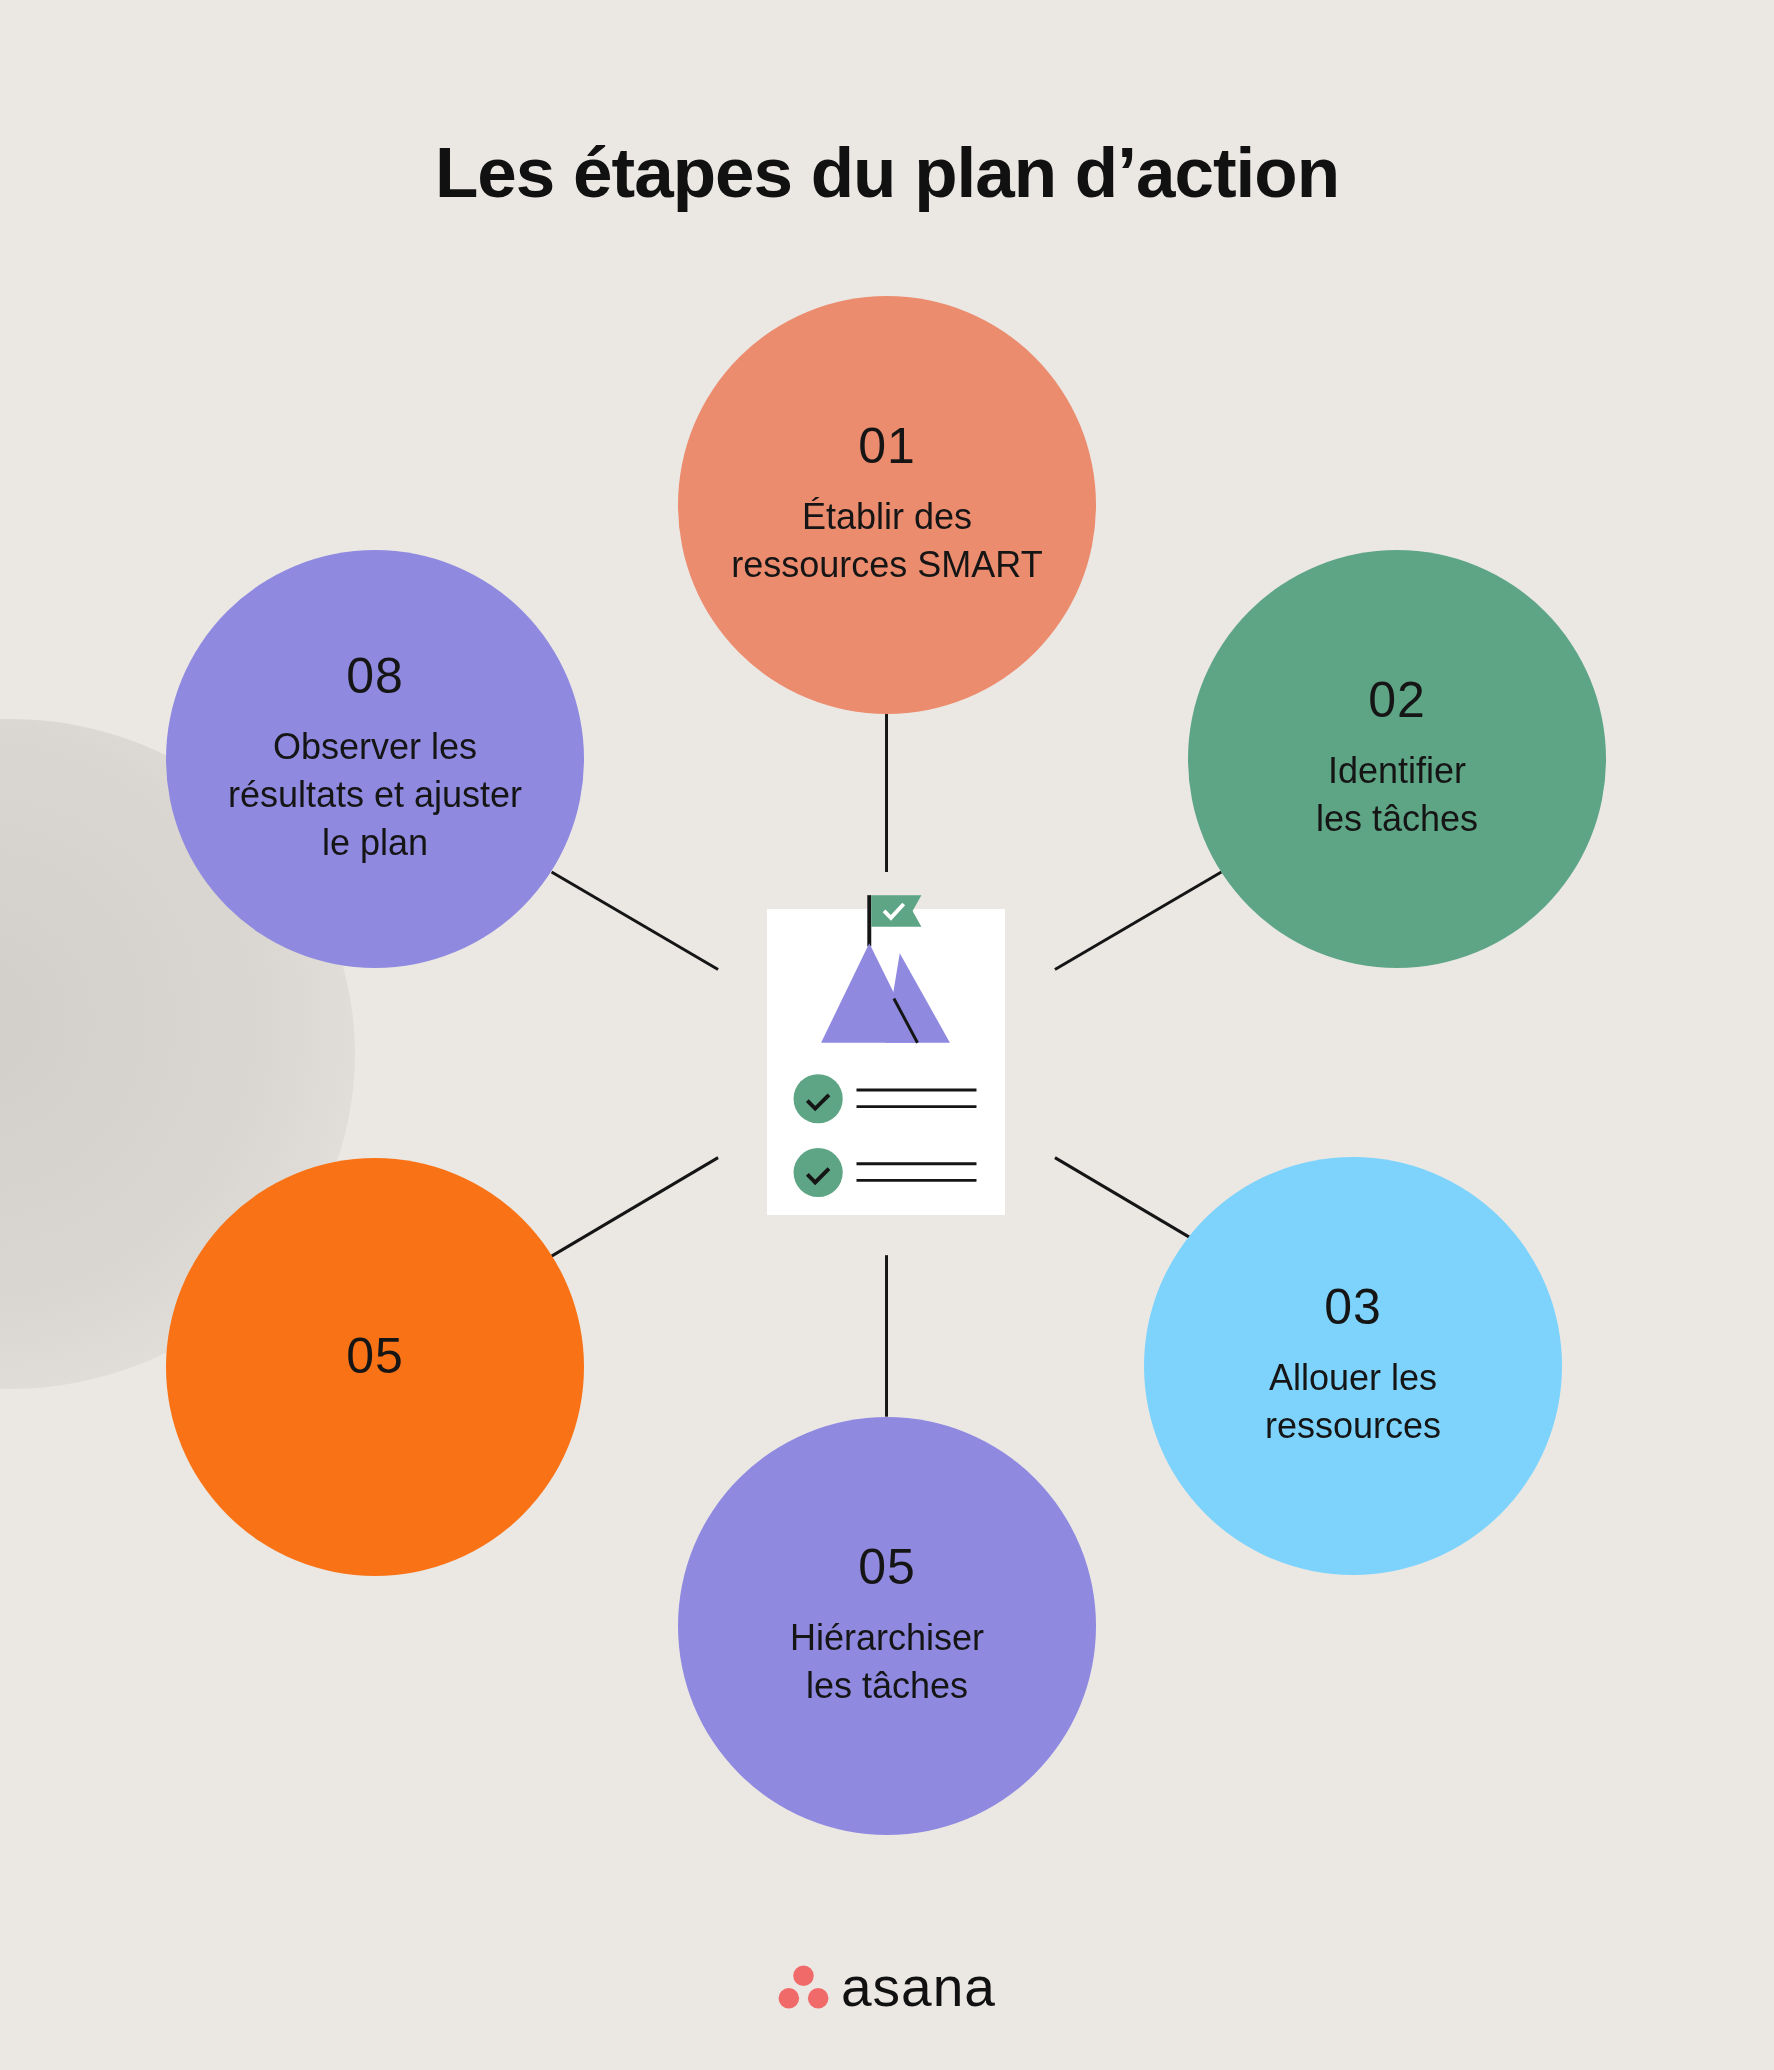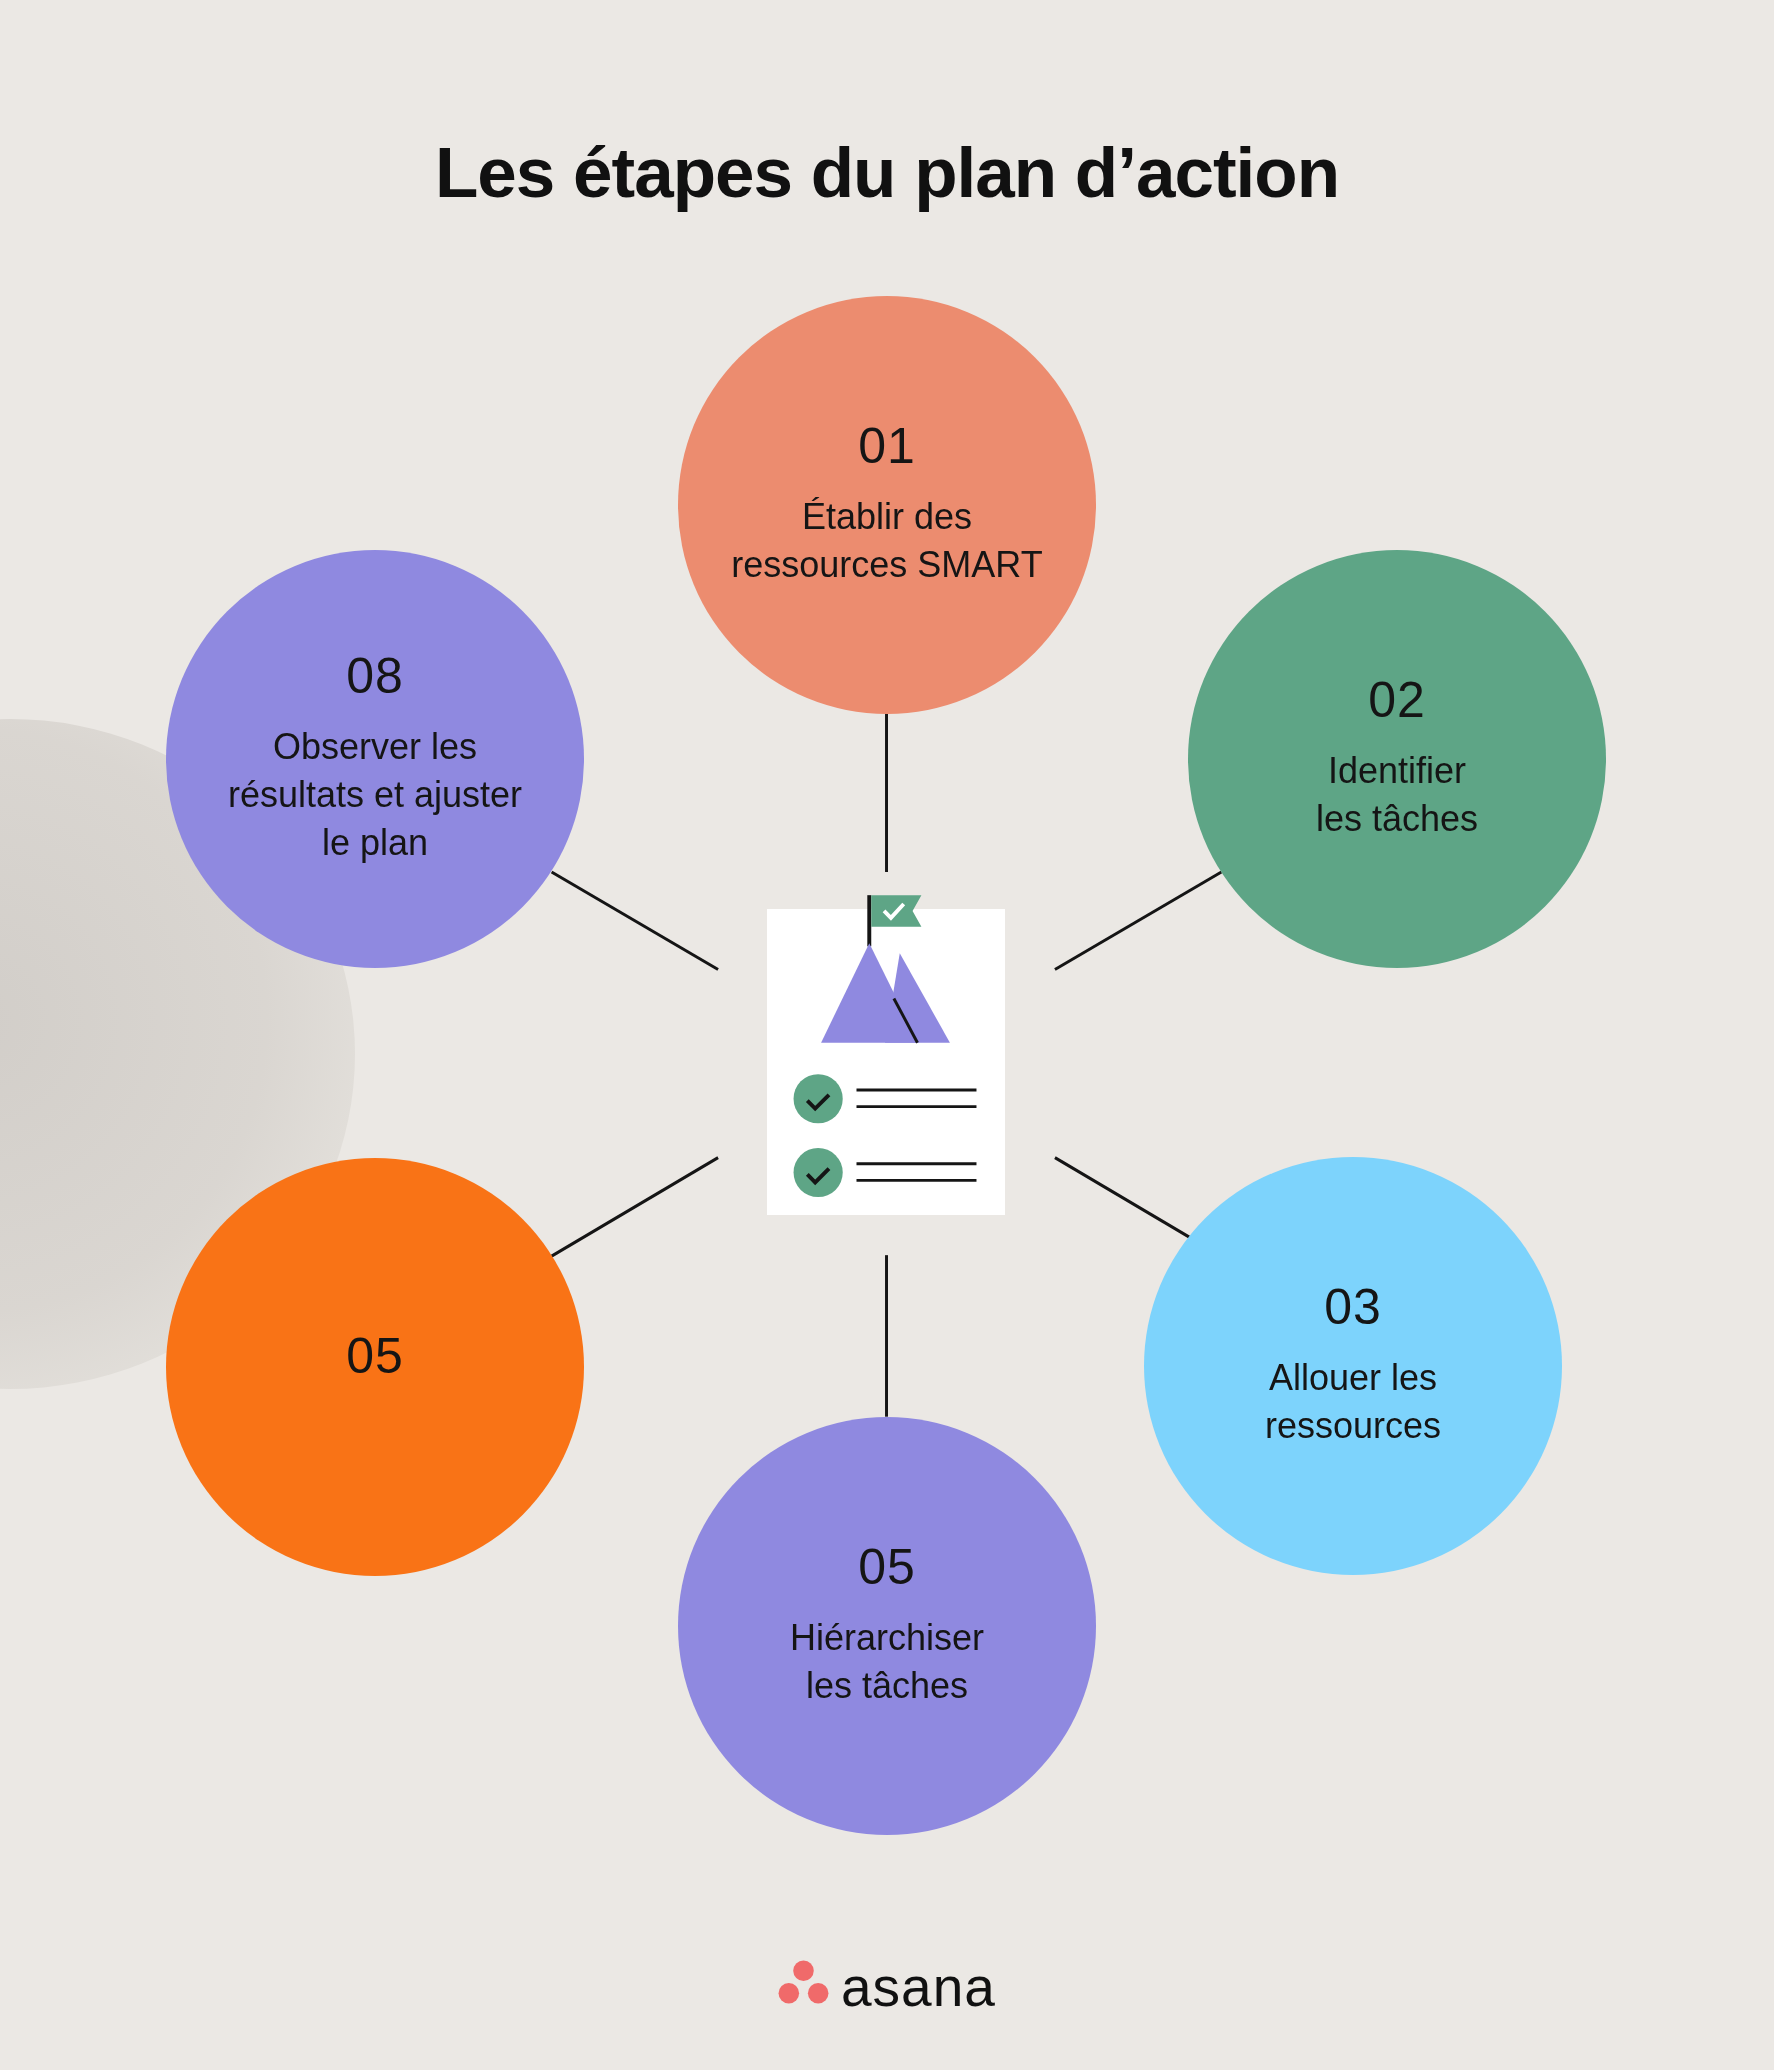--- a/index.html
+++ b/index.html
@@ -24,21 +24,21 @@
     position: absolute; width: 418px; height: 418px; border-radius: 50%;
     display: flex; flex-direction: column; align-items: center; justify-content: center;
     text-align: center;
   }
   .step .num { font-size: 50px; font-weight: 500; line-height: 1; margin-bottom: 21.7px; letter-spacing: 1px; }
   .step .label { font-size: 36px; line-height: 48px; white-space: pre-line; }
   .card {
     position: absolute; left: 767px; top: 909px; width: 238px; height: 306px; background: #ffffff;
   }
   .logo {
-    position: absolute; left: 0; right: 0; top: 1960px; display: flex; justify-content: center; align-items: flex-start; gap: 11.8px;
+    position: absolute; left: 0; right: 0; top: 1960px; display: flex; justify-content: center; align-items: center; gap: 11.8px;
   }
   .logo .word { font-size: 55px; font-weight: 500; letter-spacing: 1px; color: #111; line-height: 1; }
 </style>
 </head>
 <body>
 
 <div class="blob"></div>
 
 <h1 class="title" style="margin:16px;">Les étapes du plan d’action</h1>
 

